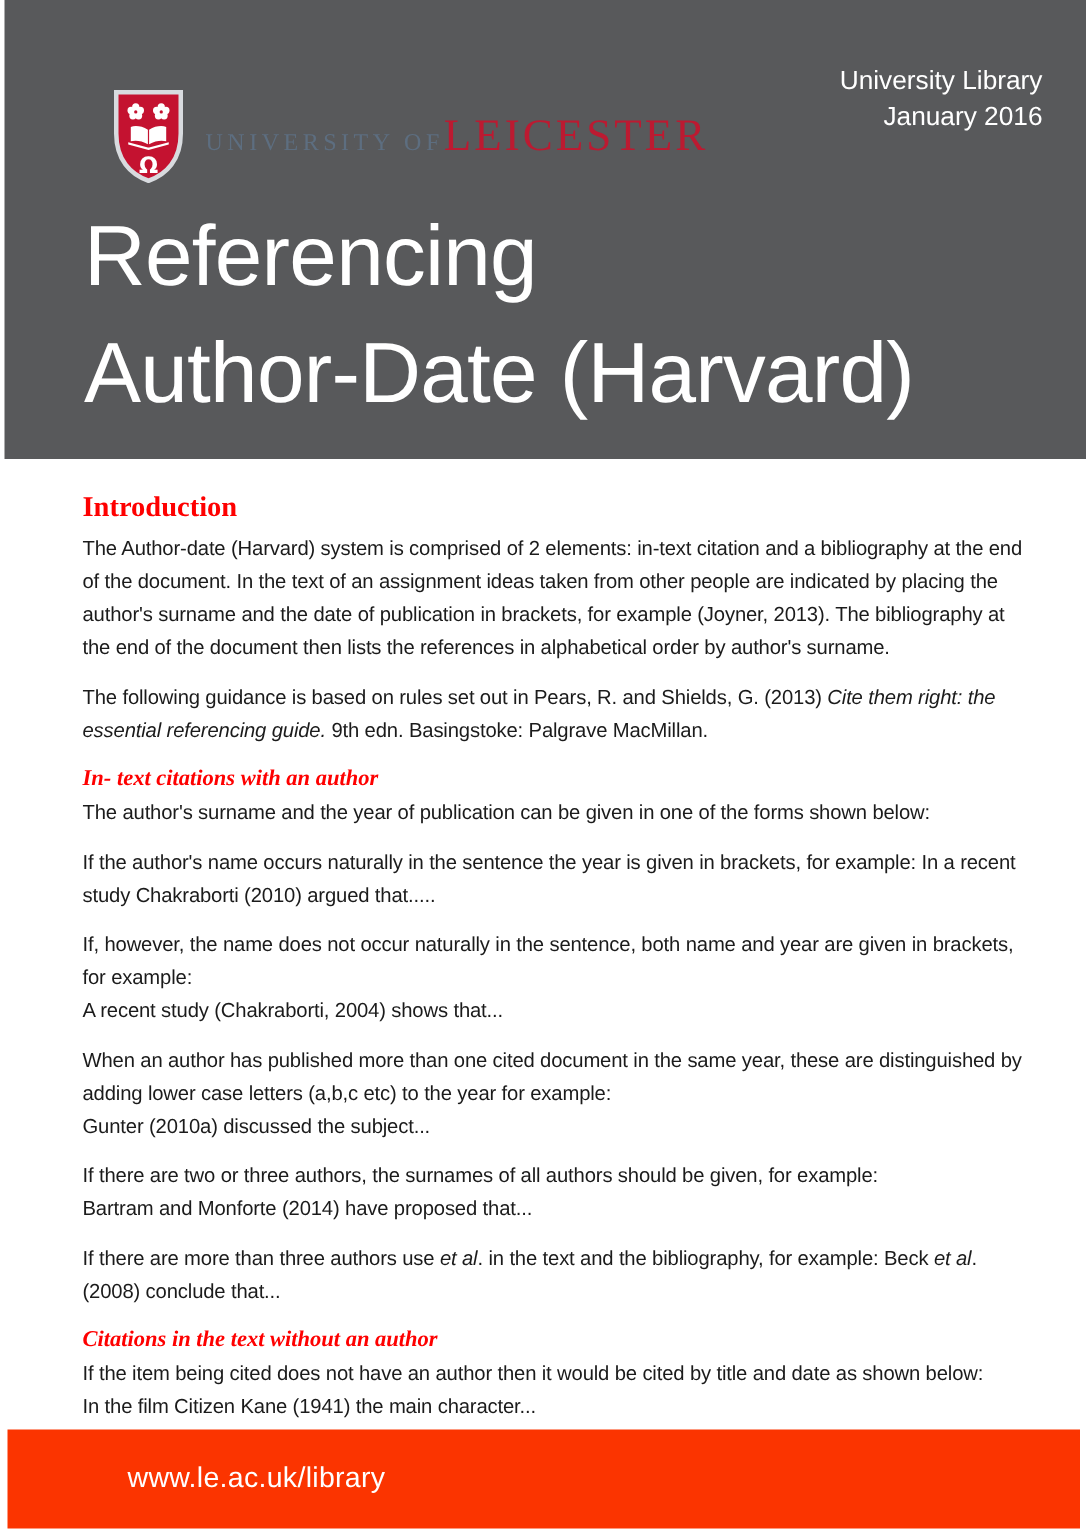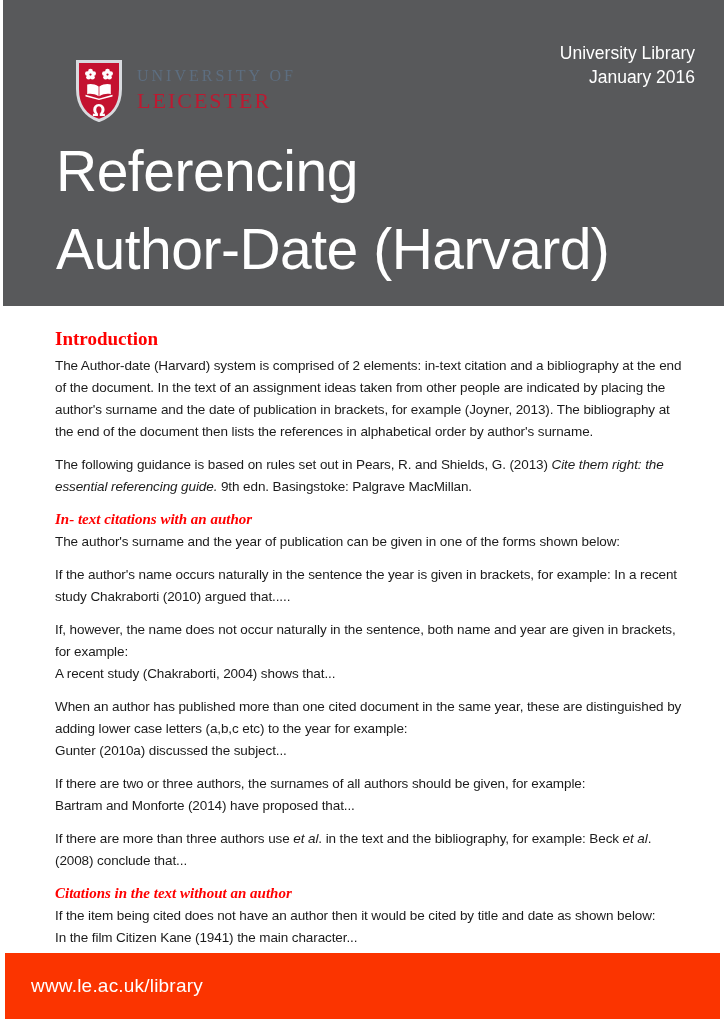--- a/index.html
+++ b/index.html
@@ -12,28 +12,28 @@
   
   .header-block {
     position:absolute; top:0; left:3px; right:0; height:306px;
     background:#58595b;
   }
   .logo-row {
     position:absolute; top:60px; left:73px;
     display:flex; align-items:center; gap:15px;
   }
   .shield svg { display:block; }
-  .wordmark { display:flex; flex-direction:column; justify-content:center; }
+  .wordmark { display:flex; flex-direction:row; justify-content:center;align-items:flex-end; }
   .wordmark .uni {
     font-family:"Liberation Serif", serif;
     font-size:16px; letter-spacing:3px; color:#5d6e80; line-height:20px;
   }
   .wordmark .leic {
     font-family:"Liberation Serif", serif;
-    font-size:22px; letter-spacing:2px; color:#bc1a31; line-height:30px; font-weight:500;
+    font-size:30px; letter-spacing:2px; color:#bc1a31; line-height:30px; font-weight:500;
   }
   .header-right {
     position:absolute; top:41px; right:29px; text-align:right;
     color:#ffffff; font-size:17.5px; line-height:24px;
   }
   .doc-title {
     position:absolute; left:53px; top:132px;
     color:#ffffff; font-size:57px; line-height:78px; font-weight:400;
     letter-spacing:-0.5px; white-space:nowrap;
   }
@@ -54,21 +54,21 @@
     font-family:"Liberation Serif", serif; font-weight:700; color:#fe0000;
     font-size:15px; line-height:20px; margin:0 0 2px 0; letter-spacing:0;font-style:italic;
   }
 
   
   .footer-bar {
     position:absolute; left:5px; right:4px; top:953px; height:66px;
     background:#fb3400; display:flex; align-items:center;
   }
   .footer-bar .url {
-    color:#ffffff; font-size:19px; padding-left:26px; letter-spacing:0.2px;
+    color:#ffffff; font-size:19px; padding-left:80px; letter-spacing:0.2px;
   }
 </style>
 </head>
 <body>
 
 <div class="header-block">
 
   <div class="logo-row">
     <div class="shield">
       <svg width="46" height="62" viewBox="0 0 46 62" xmlns="http://www.w3.org/2000/svg">

